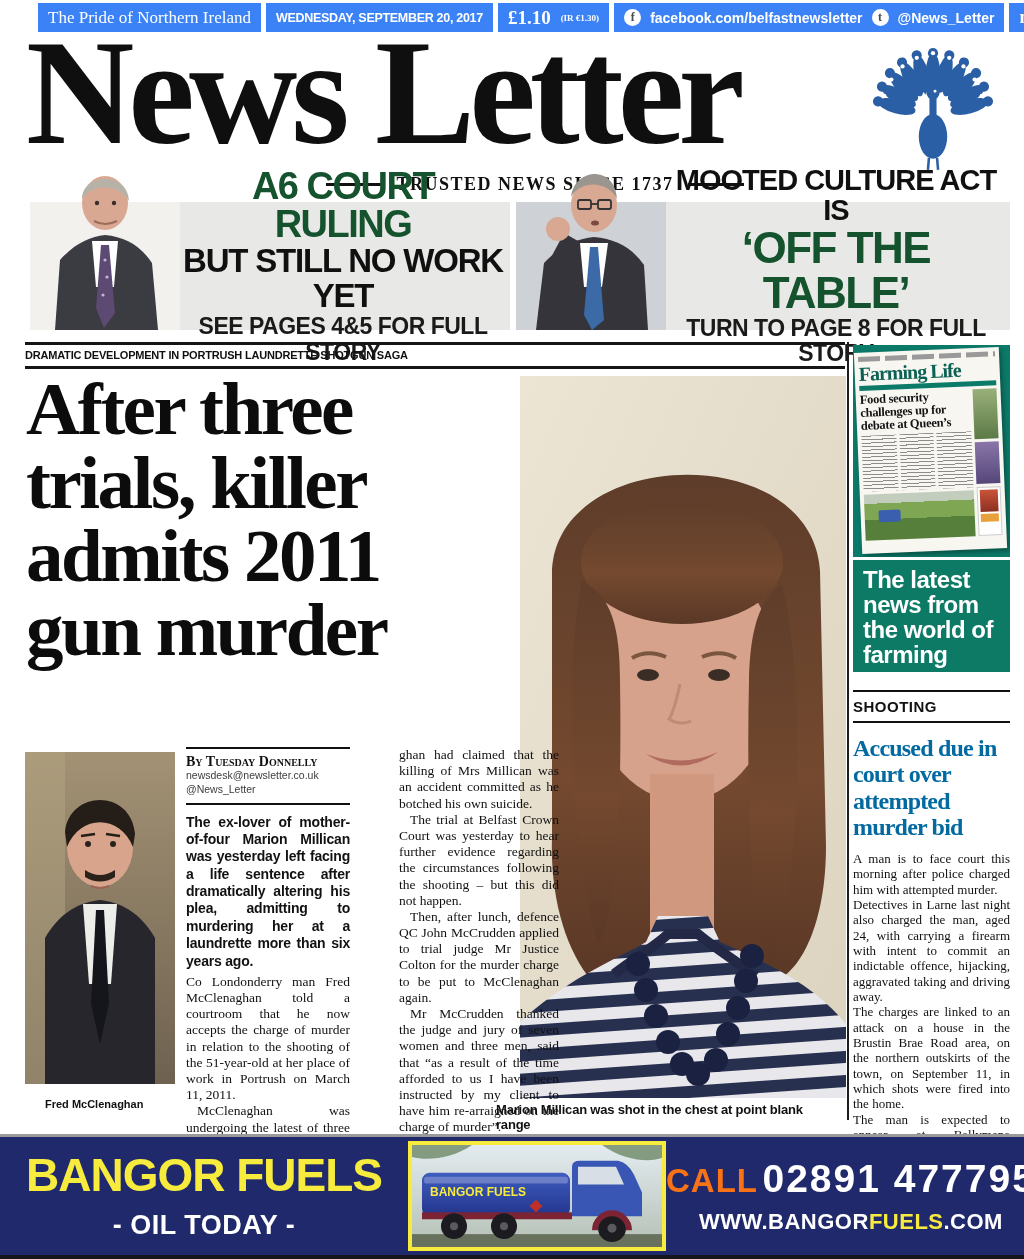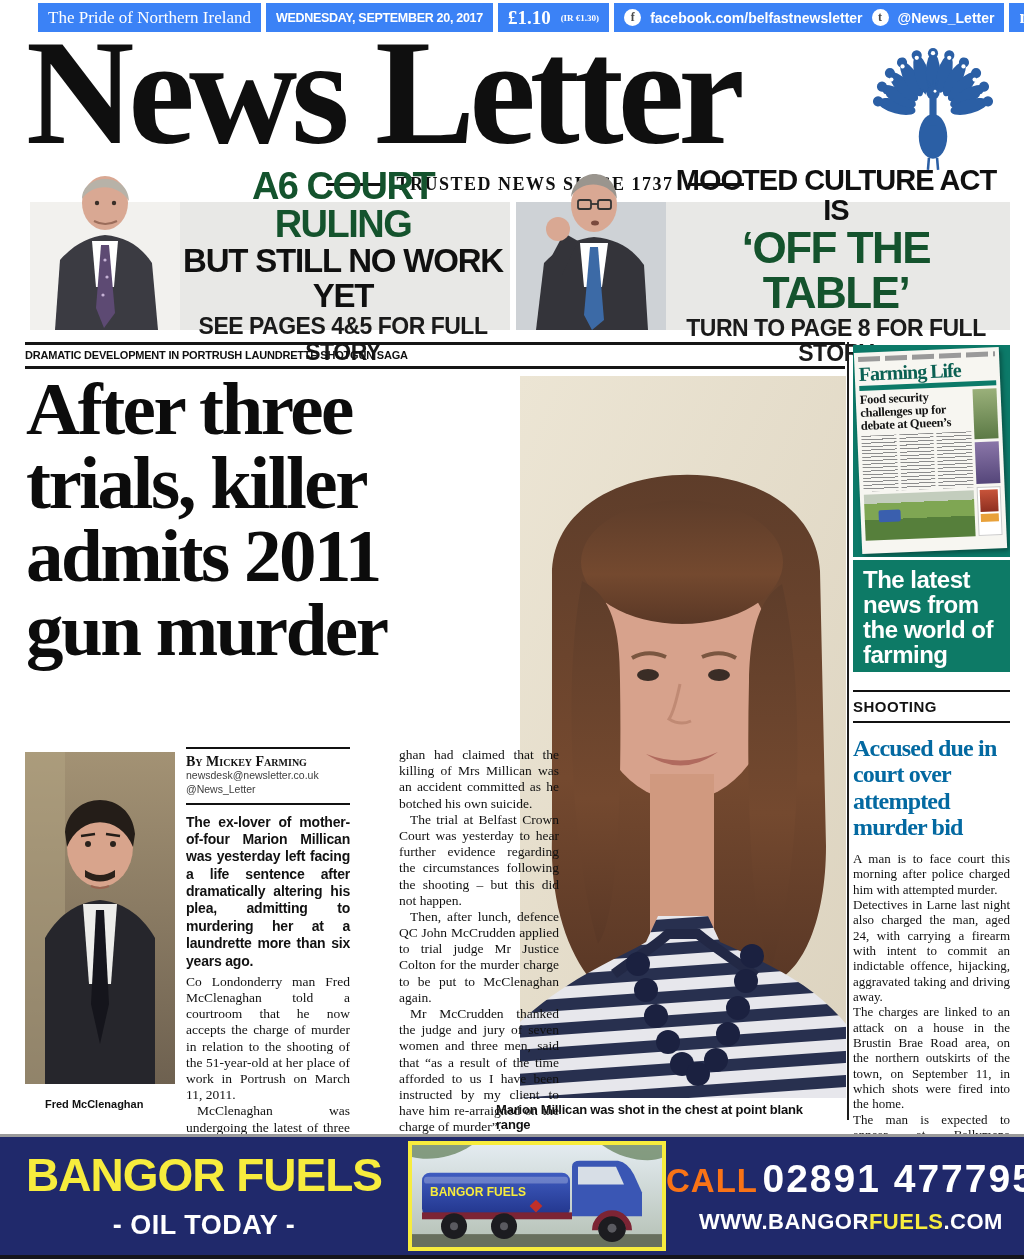--- a/index.html
+++ b/index.html
@@ -353,21 +353,21 @@
       <circle cx="88" cy="92" r="3" fill="#2a221c"></circle>
     <path d="M56,84 L70,82" stroke="#241d18" stroke-width="2.5"></path>
     <path d="M81,82 L95,84" stroke="#241d18" stroke-width="2.5"></path>
     <path d="M60,118 Q75,128 90,118 L90,125 Q75,134 60,125 Z" fill="#2a211a"></path>
     <path d="M66,134 Q75,138 84,134" stroke="#9a6450" stroke-width="2" fill="none"></path>
   </svg>
   <div class="fred-caption">Fred McClenaghan</div>
 
   <div class="col1">
     <div class="byline-box">
-      <div class="byline-name serif">By Mickey Farming</div>
+      <div class="byline-name serif">By Tuesday Donnelly</div>
       <div class="byline-sub">newsdesk@newsletter.co.uk</div>
       <div class="byline-sub">@News_Letter</div>
     </div>
     <div class="intro">The ex-lover of mother-of-four Marion Millican was yesterday left facing a life sentence after dramatically altering his plea, admitting to murdering her at a laundrette more than six years ago.</div>
     <div class="body-text">
       <p>Co Londonderry man Fred McClenaghan told a courtroom that he now accepts the charge of murder in relation to the shooting of the 51-year-old at her place of work in Portrush on March 11, 2011.</p>
       <p>McClenaghan was undergoing the latest of three murder trials over the shooting.</p>
       <p>He had already been convicted twice of murder, but these convictions were quashed. A new trial began last Tuesday.</p>
       <p>Until yesterday, McClena-</p>
     </div>

